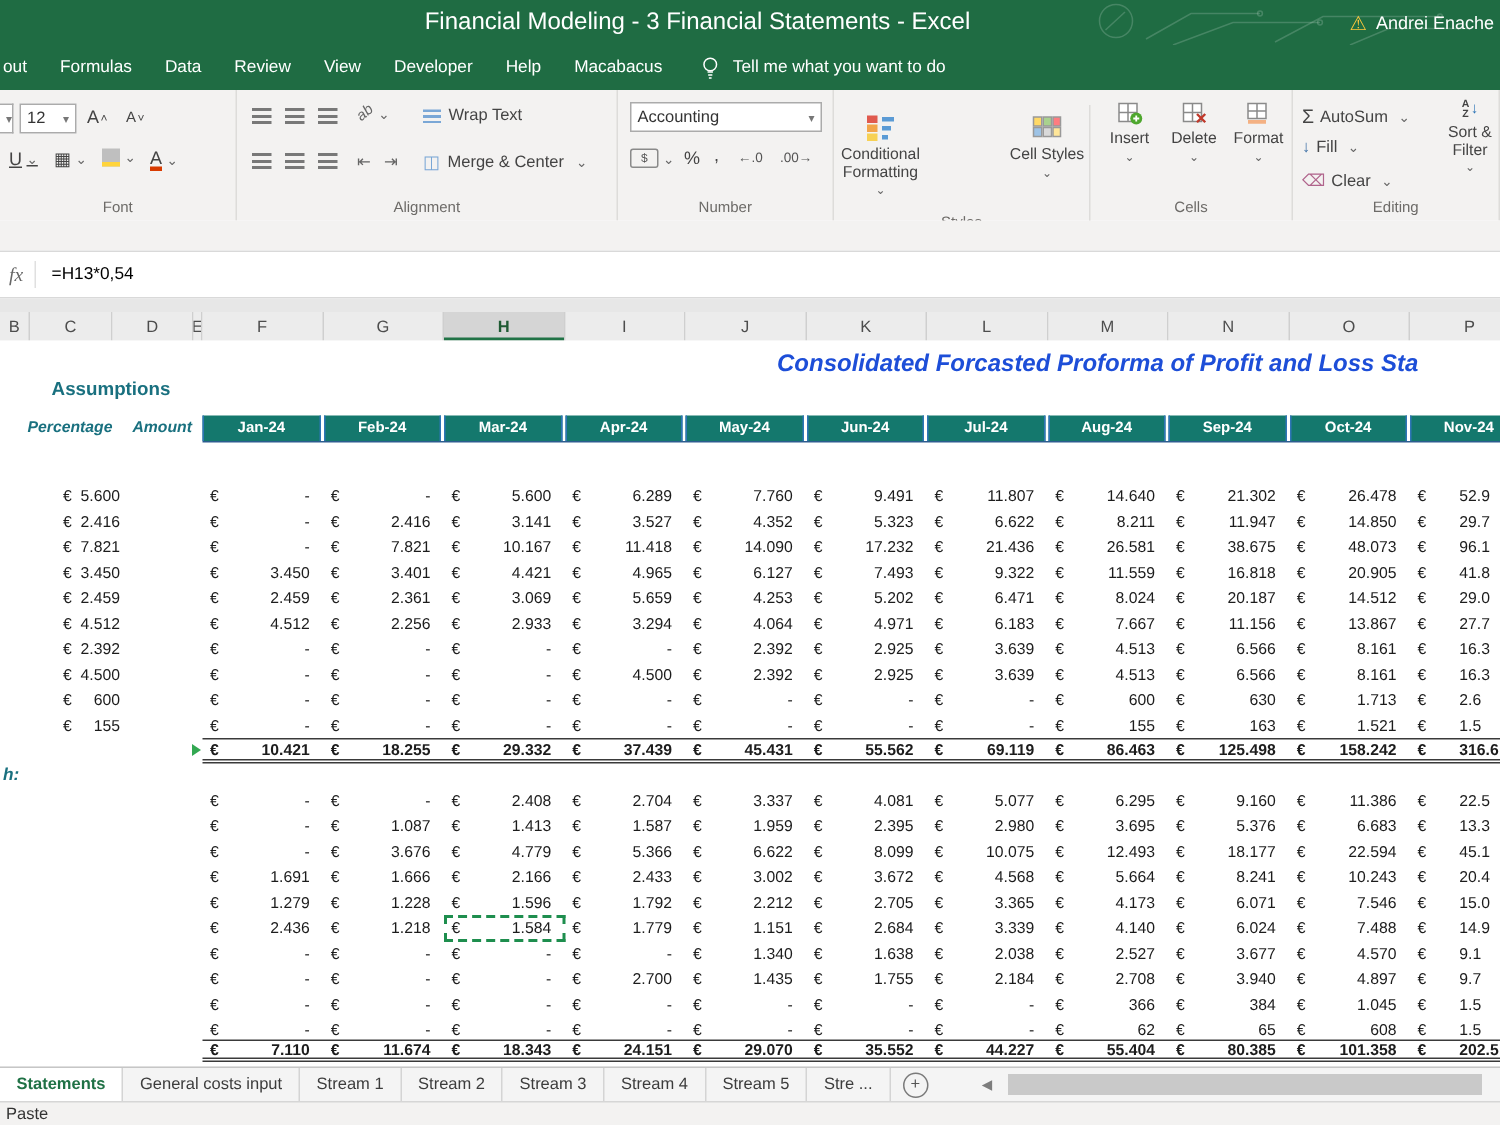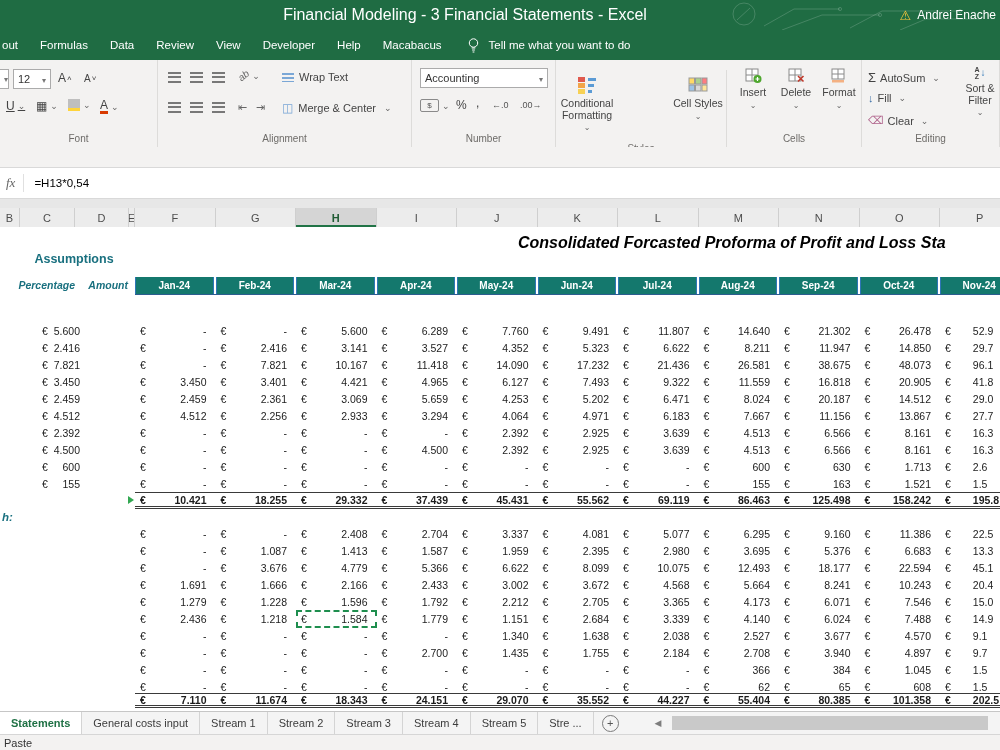--- a/index.html
+++ b/index.html
@@ -74,21 +74,21 @@
   .fdiv{width:1px;height:18px;background:#e0e0e0;margin-right:10px;}
   .formula{font-size:11.5px;color:#000;}
   
   .chead{position:absolute;top:199px;left:0;right:0;height:28px;background:#e7e7e7;}
   .chrow{position:absolute;bottom:0;left:0;height:19px;display:flex;}
   .colh{box-sizing:border-box;border-right:1px solid #cfcfcf;background:#ececec;color:#4d4d4d;font-size:11px;
         display:flex;align-items:center;justify-content:center;overflow:hidden;flex:0 0 auto;}
   .colh.sel{background:#d5d5d5;color:#1f5b33;font-weight:bold;box-shadow:inset 0 -2px 0 #217346;}
   
   .grid{position:absolute;top:227px;left:0;right:0;height:484px;background:#fff;overflow:hidden;}
-  .sheet-title{position:absolute;left:518px;top:7px;font-size:16px;font-weight:bold;font-style:italic;color:#000000;white-space:nowrap;}
+  .sheet-title{position:absolute;left:518px;top:7px;font-size:16px;font-weight:bold;font-style:italic;color:#1d4ed8;white-space:nowrap;}
   .ass-h{position:absolute;left:15px;width:118px;top:25px;text-align:center;font-weight:bold;font-size:12.5px;color:#19707f;}
   .ass-p{position:absolute;left:14px;width:61px;top:50px;height:17px;line-height:17px;text-align:right;font-size:10.5px;font-style:italic;font-weight:bold;color:#19707f;}
   .ass-a{position:absolute;left:80px;width:48px;top:50px;height:17px;line-height:17px;text-align:right;font-size:10.5px;font-style:italic;font-weight:bold;color:#19707f;}
   .mrow{position:absolute;left:135px;top:50px;height:17px;display:flex;}
   .mcell{box-sizing:border-box;flex:0 0 78.5px;margin-right:2px;background:#14786d;color:#fff;font-size:10px;font-weight:bold;
          display:flex;align-items:center;justify-content:center;border-left:1px solid #2e75b6;border-right:1px solid #2e75b6;}
   .mline{position:absolute;left:135px;right:0;top:67px;height:1px;background:#2c5d8f;}
   .hlabel{position:absolute;left:2px;top:282px;height:17px;line-height:17px;font-size:11.5px;font-style:italic;font-weight:bold;color:#19707f;}
   .acell{position:absolute;left:42px;width:38px;display:flex;justify-content:space-between;align-items:center;font-size:10.5px;color:#1c1c1c;}
   .drow{position:absolute;left:135px;width:890px;display:flex;box-sizing:border-box;}
@@ -892,21 +892,21 @@
         <div class="dcell">
           <span class="cur">€</span>
           <span class="val">125.498</span>
         </div>
         <div class="dcell">
           <span class="cur">€</span>
           <span class="val">158.242</span>
         </div>
         <div class="dcell pcell">
           <span class="cur">€</span>
-          <span class="val">195.8</span>
+          <span class="val">316.6</span>
         </div>
       </div>
       <div class="drow" style="top: 299px; height: 16.9px;">
         <div class="dcell">
           <span class="cur">€</span>
           <span class="val">-</span>
         </div>
         <div class="dcell">
           <span class="cur">€</span>
           <span class="val">-</span>

